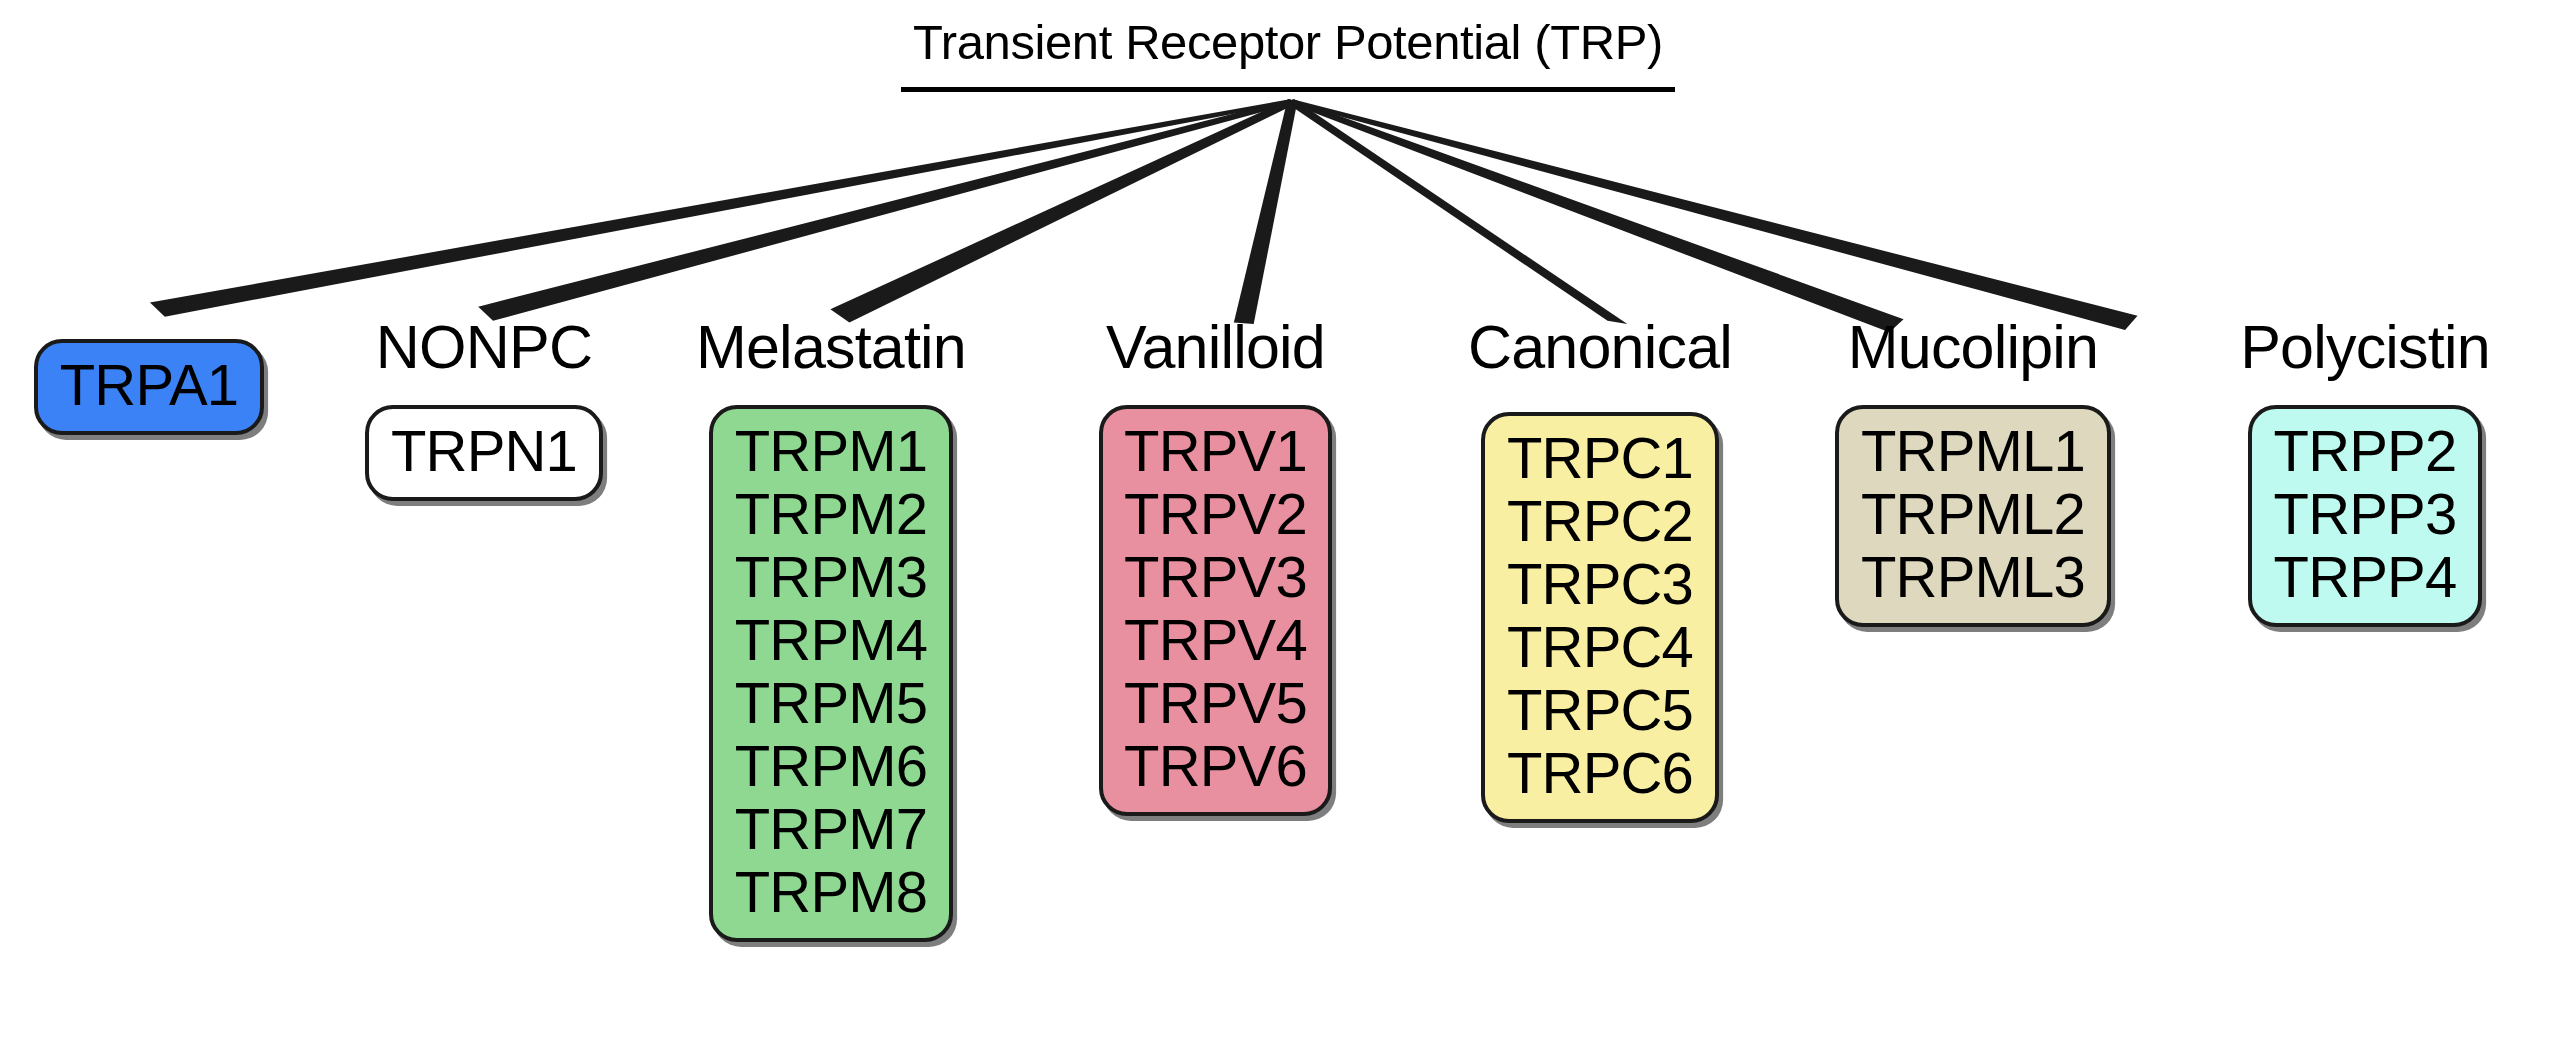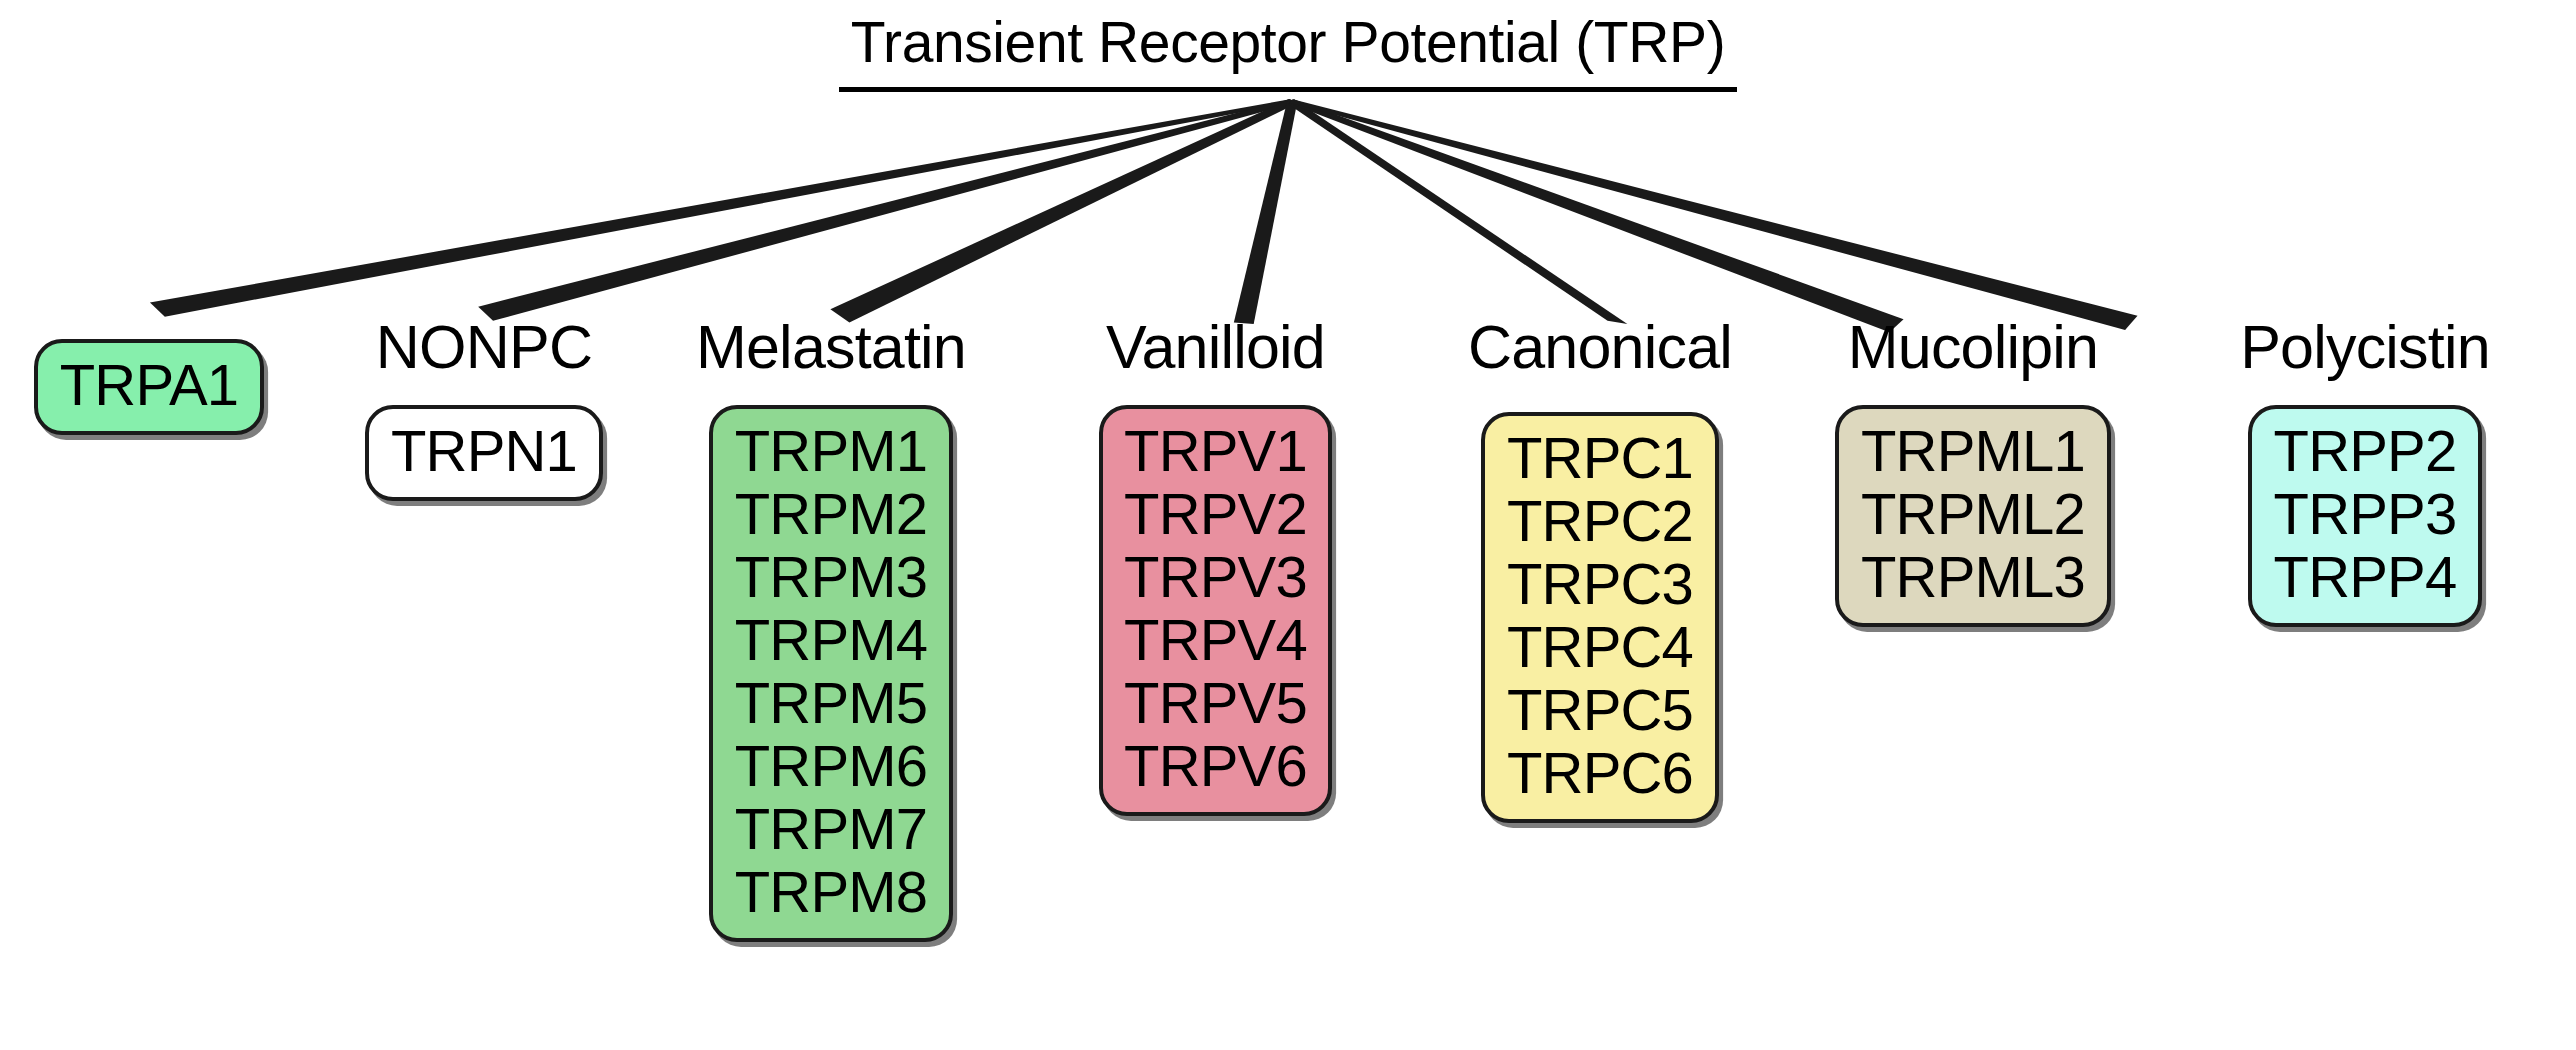--- a/index.html
+++ b/index.html
@@ -24,21 +24,21 @@
     position: absolute;
     left: 0;
     top: 3.3px;
     width: 2576px;
     text-align: center;
     pointer-events: none;
   }
   #title-text {
     display: inline-block;
     font-family: "Liberation Sans", sans-serif;
-    font-size: 57px;
+    font-size: 49px;
     line-height: 79px;
     font-weight: 400;
     color: #000000;
     letter-spacing: -0.4px;
     padding: 0 11.6px 5px 11.6px;
     border-bottom: 5px solid #000000;
     white-space: nowrap;
   }
 
   
@@ -104,21 +104,21 @@
       <polygon points="1560,120 1565,125 596,388 578,371"></polygon>
       <polygon points="1559,120 1566,126 1027,390 1004,374"></polygon>
       <polygon points="1557,120 1569,122 1516,392 1492,390"></polygon>
       <polygon points="1558,126 1565,120 1968,392 1944,388"></polygon>
       <polygon points="1559,125 1564,120 2302,386 2285,402"></polygon>
       <polygon points="1559,124 1563,120 2585,382 2570,399"></polygon>
     </g>
   </svg>
 
   <div class="column" style="left:0px; width:298px;">
-    <div class="member-box" style="background-color: #86efac;">
+    <div class="member-box" style="background-color: #3b82f6;">
       <span class="member">TRPA1</span>
     </div>
   </div>
 
   <div class="column" style="left:327px; width:314px;">
     <div class="cat-label">NONPC</div>
     <div class="member-box" style="background-color: rgb(255, 255, 255);">
       <span class="member">TRPN1</span>
     </div>
   </div>

